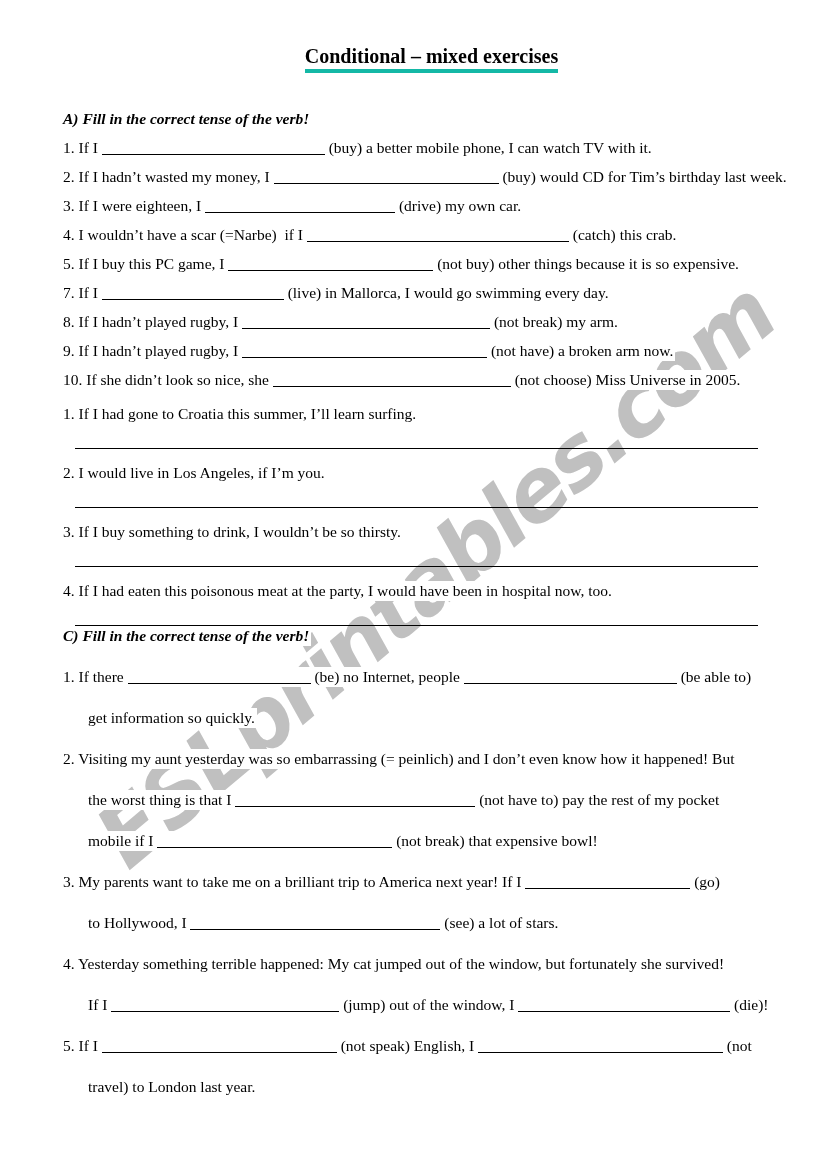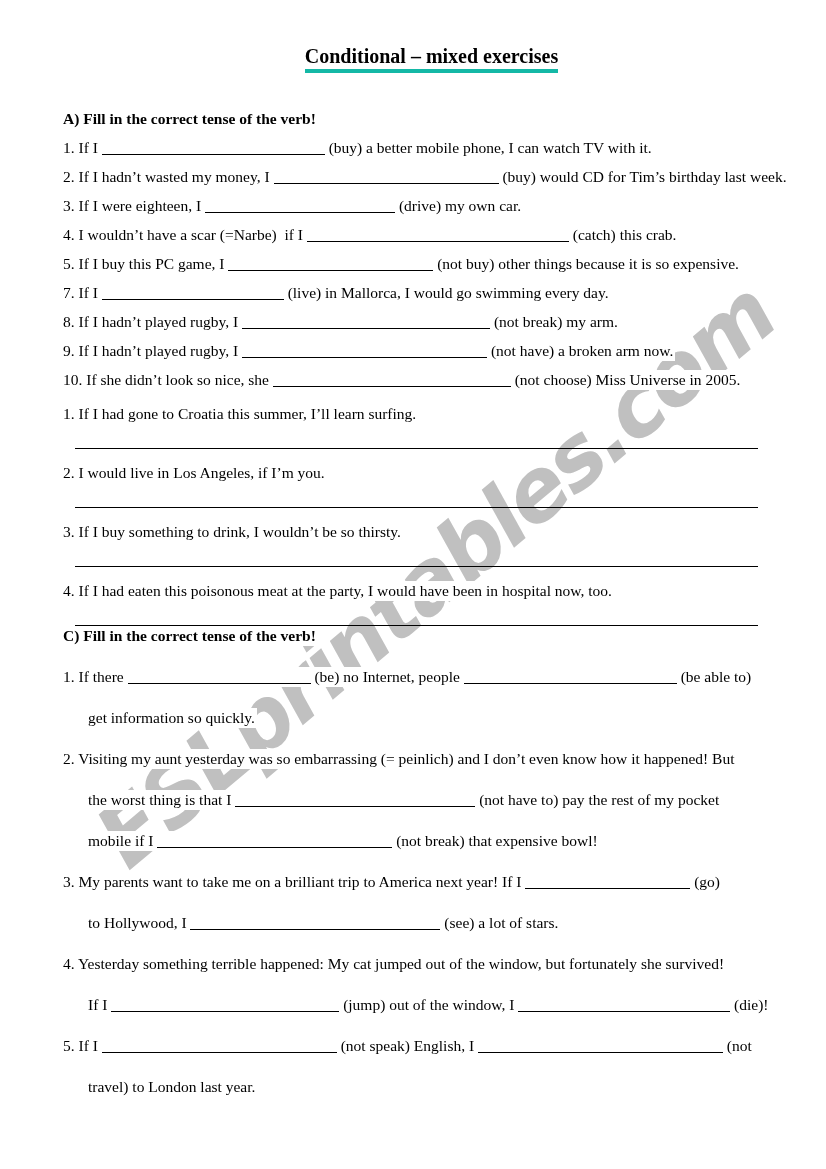--- a/index.html
+++ b/index.html
@@ -44,20 +44,21 @@
     line-height: 24px;
   }
   .title-inner {
     display: inline-block;
     border-bottom: 4px solid #14b8a6;
     padding-bottom: 1px;
     background: #fff;
   }
   .heading {
     font-weight: bold;
+    font-style: italic;
     background: #fff;
     width: fit-content;
     white-space: nowrap;
     line-height: 20px;
     padding-right: 2px;
   }
   .sec-a .heading { margin-top: 36px; }
   .sec-b .heading { margin-top: 25px; }
   .sec-c .heading { }
   .tline {

